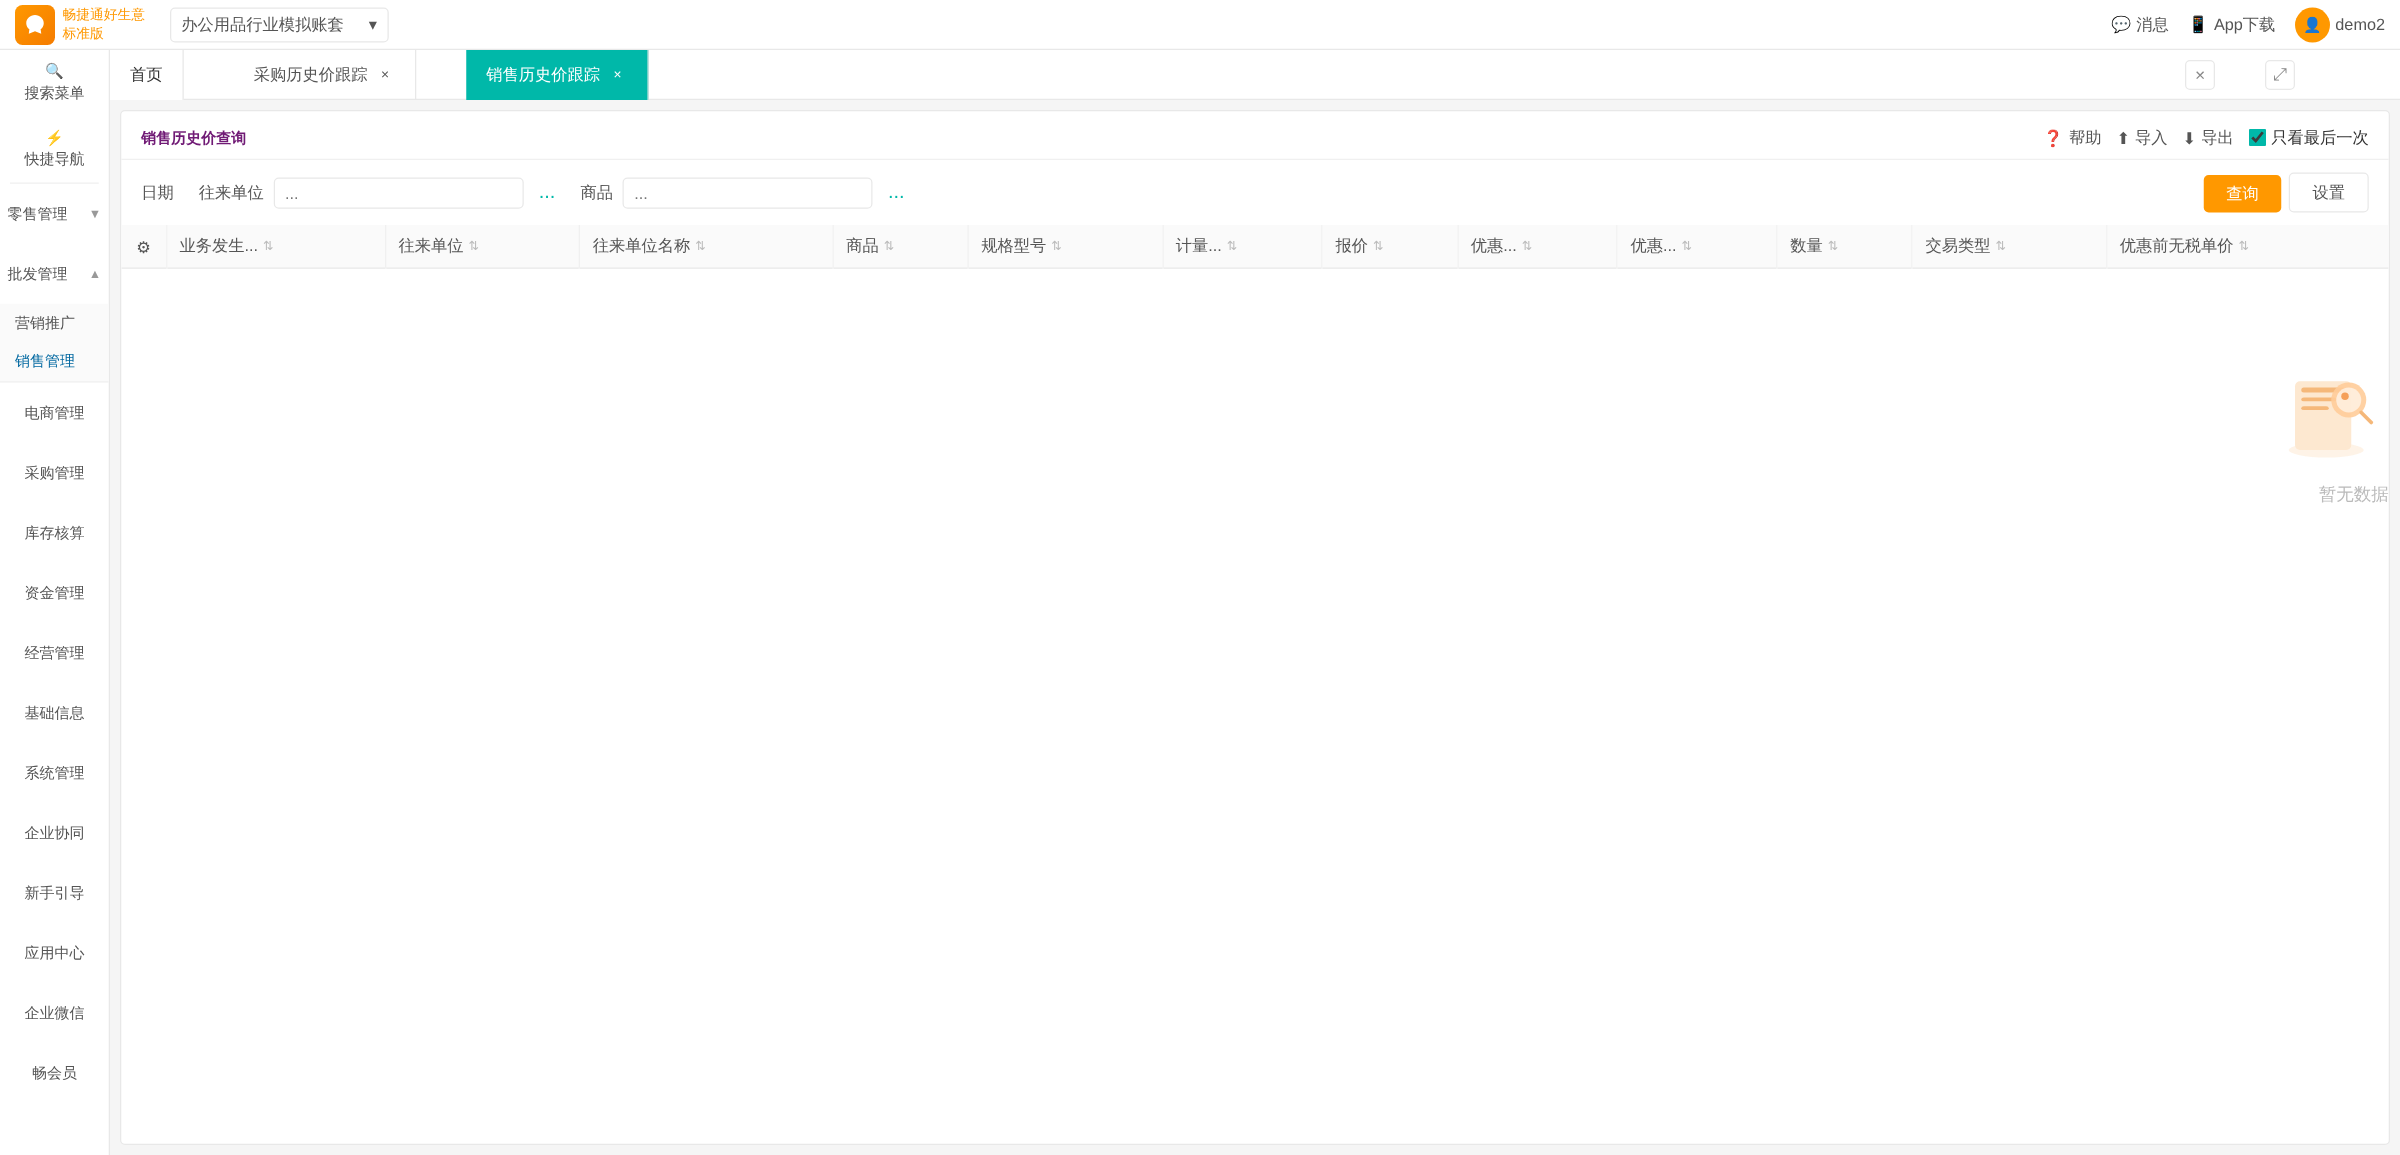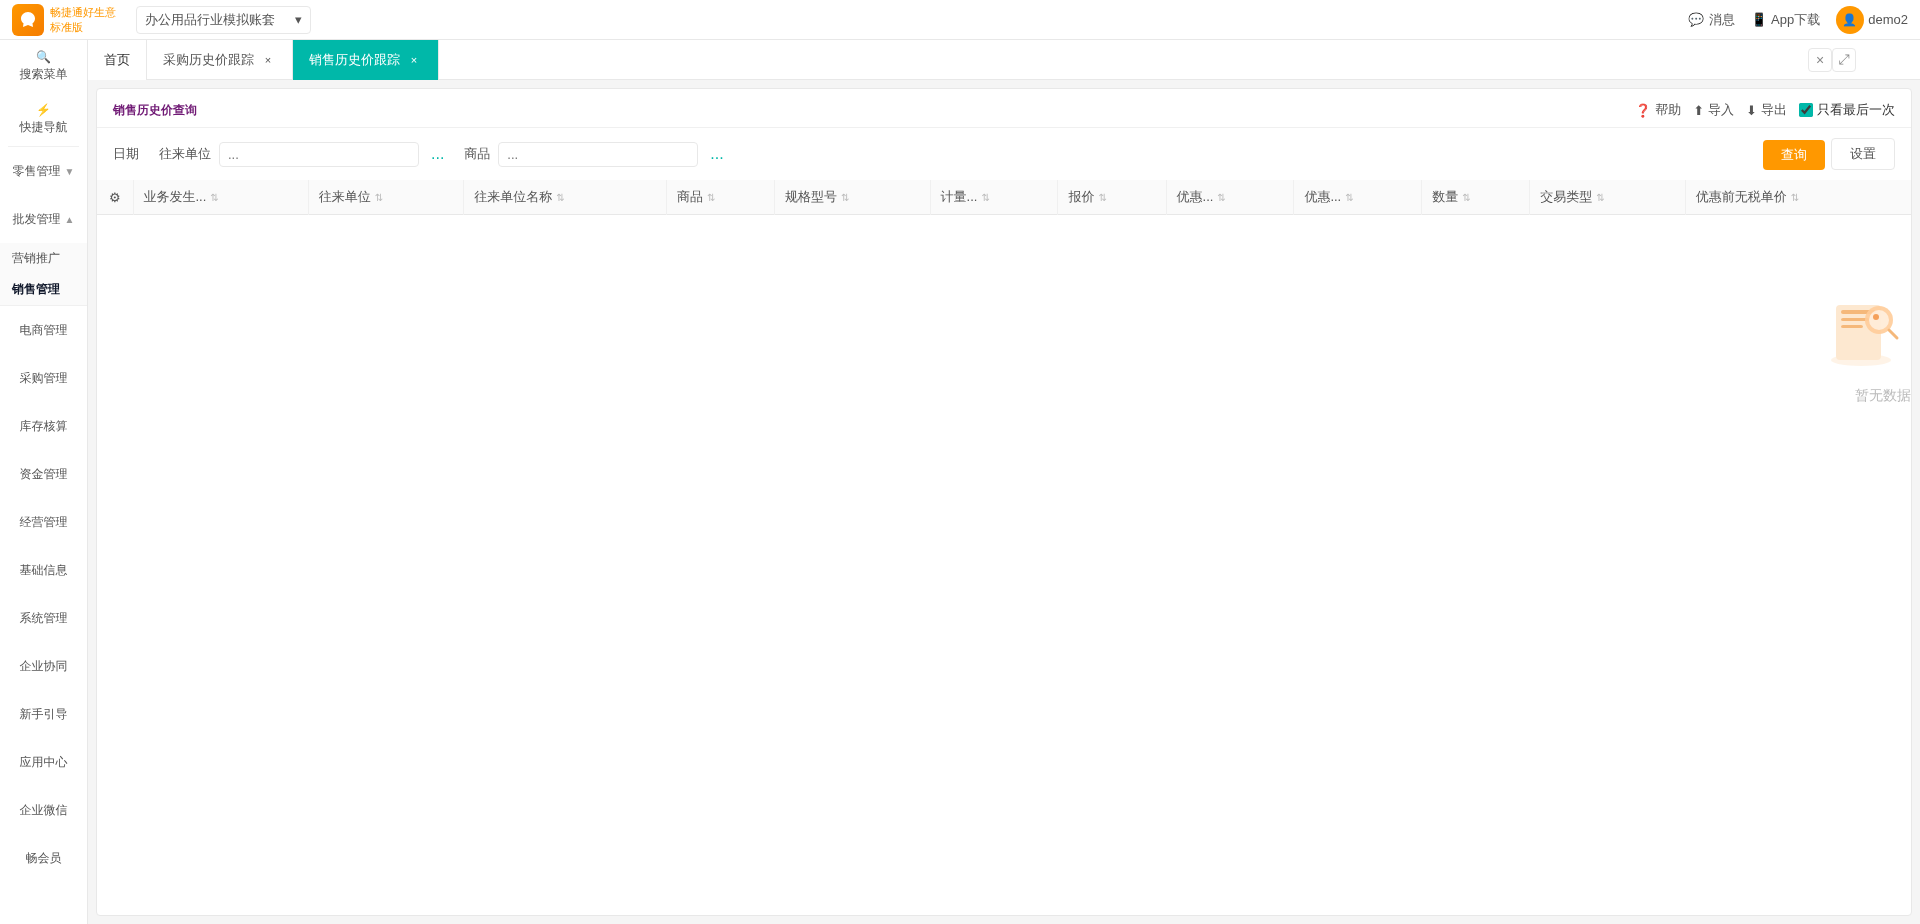--- a/index.html
+++ b/index.html
@@ -97,21 +97,22 @@
     }
 
     
     .tab-bar {
       display: flex;
       align-items: center;
       background: #fff;
       border-bottom: 1px solid #e8e8e8;
       height: 40px;
       flex-shrink: 0;
-      padding-right: 64px;
+      padding-right: 84px;
+      gap: 40px;
     }
     .tab {
       display: flex;
       align-items: center;
       height: 40px;
       padding: 0 16px;
       font-size: 13px;
       cursor: pointer;
       border-right: 1px solid #e8e8e8;
       gap: 6px;
@@ -374,21 +375,21 @@
       cursor: pointer;
       font-size: 12px;
       color: #555;
       text-align: center;
       min-height: 48px;
       gap: 2px;
       position: relative;
     }
     .sidebar-menu-item.has-expand {
       flex-direction: row;
-      justify-content: center;
+      justify-content: space-between;
       padding: 8px 6px;
     }
     .sidebar-menu-item .expand-arrow {
       font-size: 10px;
       color: #999;
       margin-left: 2px;
     }
     .sidebar-divider {
       height: 1px;
       background: #f0f0f0;
@@ -397,21 +398,21 @@
     .sidebar-expanded-sub {
       background: #fafafa;
       border-bottom: 1px solid #f0f0f0;
     }
     .sidebar-expanded-sub .sub-item {
       padding: 7px 12px;
       font-size: 12px;
       color: #555;
       cursor: pointer;
     }
-    .sidebar-expanded-sub .sub-item.active { color: #0f172a; font-weight: 700; }
+    .sidebar-expanded-sub .sub-item.active { color: #0369a1; font-weight: 400; }
   </style>
 </head>
 <body>
 
 <div class="top-header">
   <div class="top-header-left">
     <div class="logo-area">
       <div class="logo-icon">
         <svg width="20" height="20" viewBox="0 0 20 20" fill="white">
           <path d="M10 2C6 2 3 5 3 8.5c0 2 1 3.8 2.5 4.8L5 17l5-2 5 2-.5-3.7C16 12.3 17 10.5 17 8.5 17 5 14 2 10 2z"></path>

